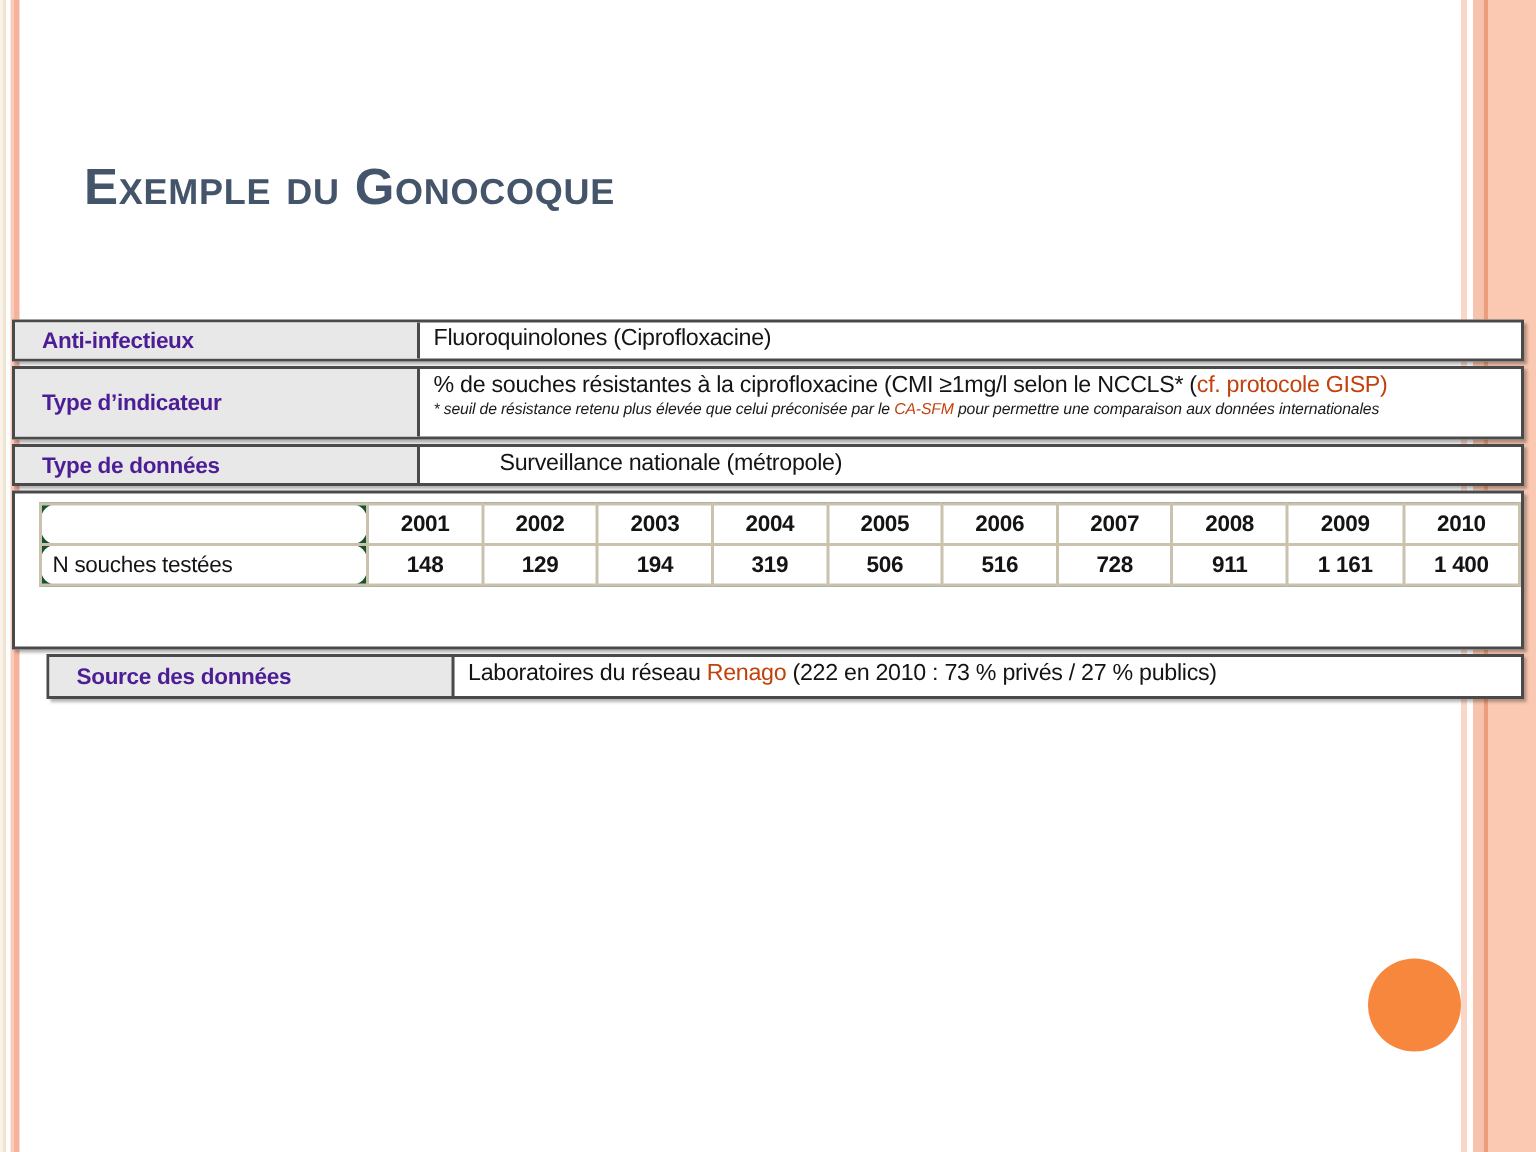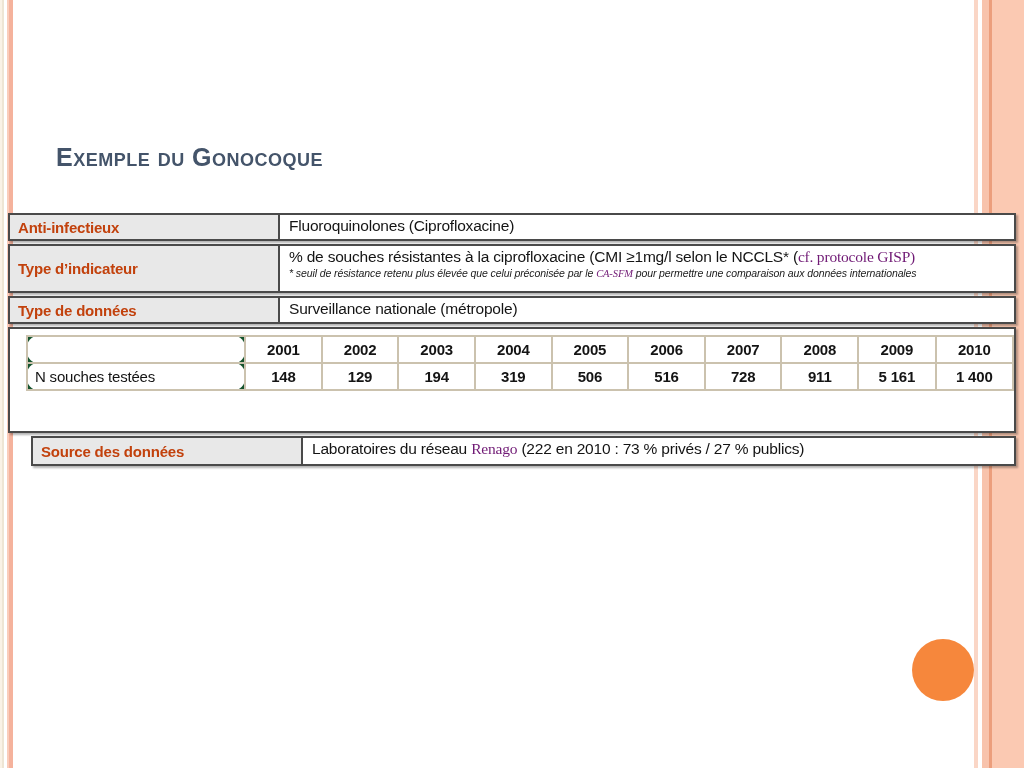--- a/index.html
+++ b/index.html
@@ -18,53 +18,53 @@
   .l3 { left:7px; width:2px;  background:#facdbb; }
   .l4 { left:9px; width:4px;  background:#f5b29c; }
   .r1 { left:974px; width:4px;  background:#fad6c6; }
   .r2 { left:982px; width:7px;  background:#f8c3ac; }
   .r3 { left:989px; width:3px;  background:#ec9e7c; }
   .r4 { left:992px; width:32px; background:#fbc9b2; }
 
   
   .title {
     position:absolute; left:56px; top:106px; z-index:2;
-    font-size:25px; font-weight:700; letter-spacing:0.5px;
-    font-variant:small-caps; color:#44546a; line-height:1.15;margin-top:37px;
+    font-size:34px; font-weight:700; letter-spacing:0.5px;
+    font-variant:small-caps; color:#44546a; line-height:1.15;
   }
 
   
   .info-table {
     position:absolute; left:8px; top:213px; width:1008px; z-index:3;
   }
   .trow {
     display:flex; background:#ffffff;
     border:2px solid #4a4a4a; margin-bottom:3px;
     box-shadow:2px 2px 2px rgba(0,0,0,0.30);
   }
   .tlabel {
     width:270px; flex:0 0 270px; background:#e8e8e8;
     border-right:2px solid #4a4a4a;
-    font-weight:700; font-size:15px; color:#c2410c;
-    padding:3px 8px; display:flex; align-items:center;
+    font-weight:700; font-size:15px; color:#4c1d95;
+    padding:3px 18px; display:flex; align-items:center;
     letter-spacing:-0.2px;
   }
   .tvalue {
     flex:1 1 auto; padding:2px 9px;
     display:flex; flex-direction:column; 
     font-size:15.5px; color:#141414; letter-spacing:-0.2px;
   }
   .h-r1 { height:28px; }
   .h-r2 { height:49px; }
-  .h-r3 { height:28px; }
+  .h-r3 { height:28px;gap:44px; }
   .h-r4 { height:106px; }
   .h-r5 { height:30px;margin-left:23px; }
   .top-align { align-items:flex-start; padding-top:5px; }
 
-  .link { color:#701a75; cursor:pointer;font-family:Liberation Serif, serif; }
+  .link { color:#c2410c; cursor:pointer; }
   .footnote {
     font-size:10.5px; font-style:italic; color:#1a1a1a;
     margin-top:1px; letter-spacing:-0.1px;
   }
   .footnote .link { font-style:italic; }
 
   
   .inner-wrap { padding:6px 0 0 16px; justify-content:flex-start; }
   table.inner {
     border-collapse:collapse; background:#14532d;
@@ -144,21 +144,21 @@
           <tr>
                 <td class="inner-label">N souches testées</td>
                 <td class="inner-val">148</td>
                 <td class="inner-val">129</td>
                 <td class="inner-val">194</td>
                 <td class="inner-val">319</td>
                 <td class="inner-val">506</td>
                 <td class="inner-val">516</td>
                 <td class="inner-val">728</td>
                 <td class="inner-val">911</td>
-                <td class="inner-val">5 161</td>
+                <td class="inner-val">1 161</td>
                 <td class="inner-val">1 400</td>
               </tr>
             </tbody>
         </table>
       </div>
     </div>
 
     <div class="trow h-r5">
       <div class="tlabel">Source des données</div>
       <div class="tvalue">

